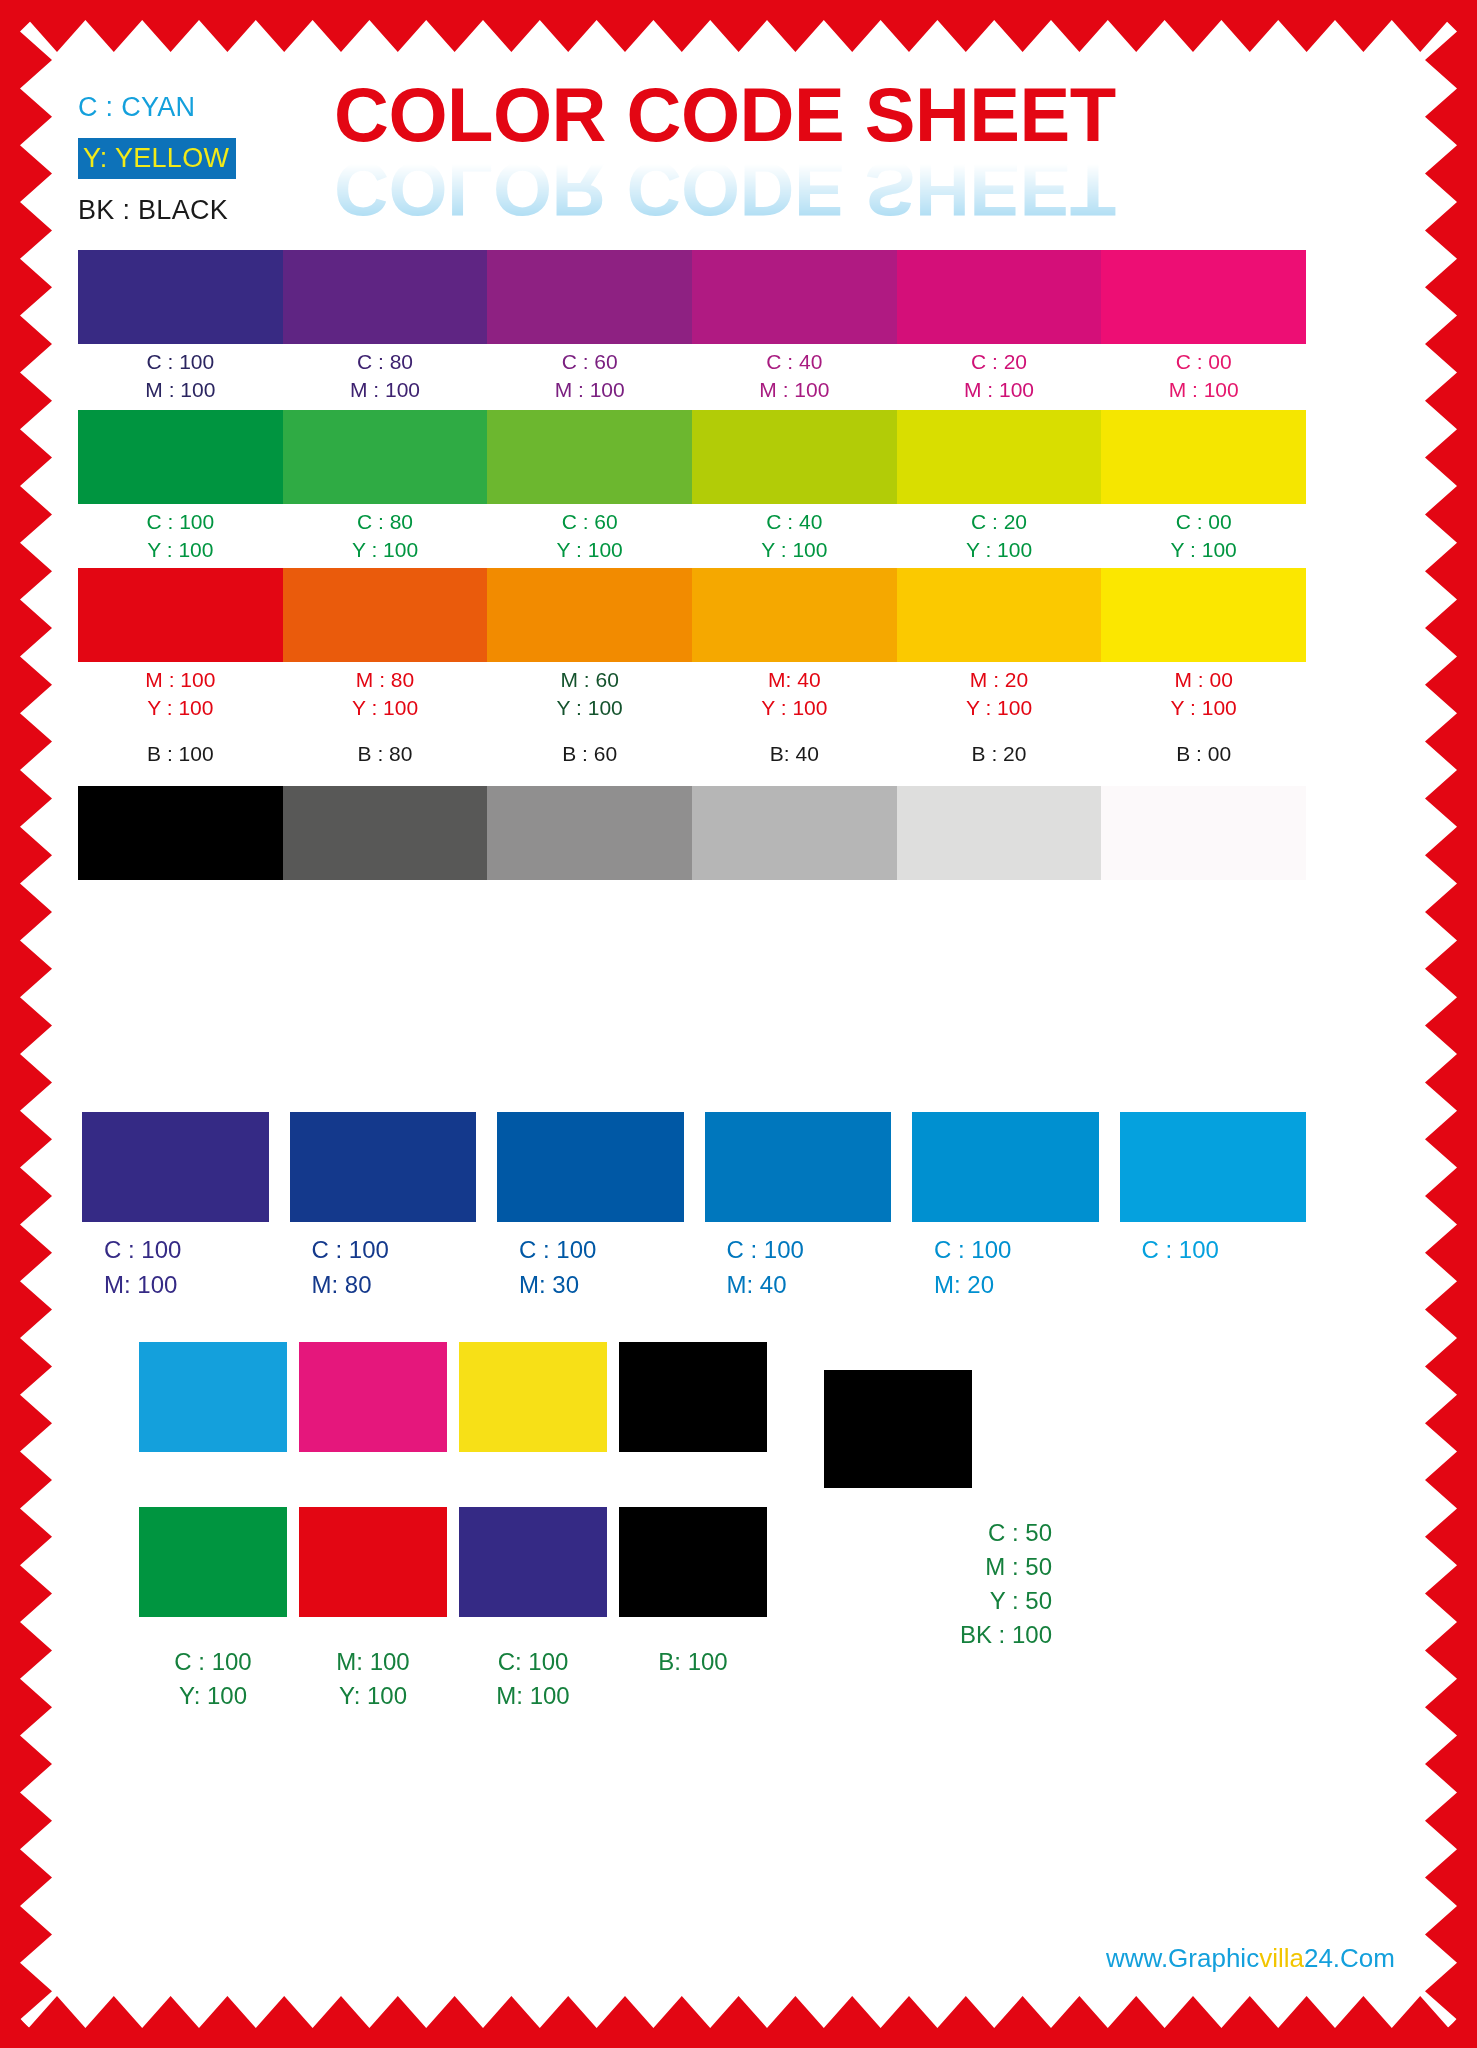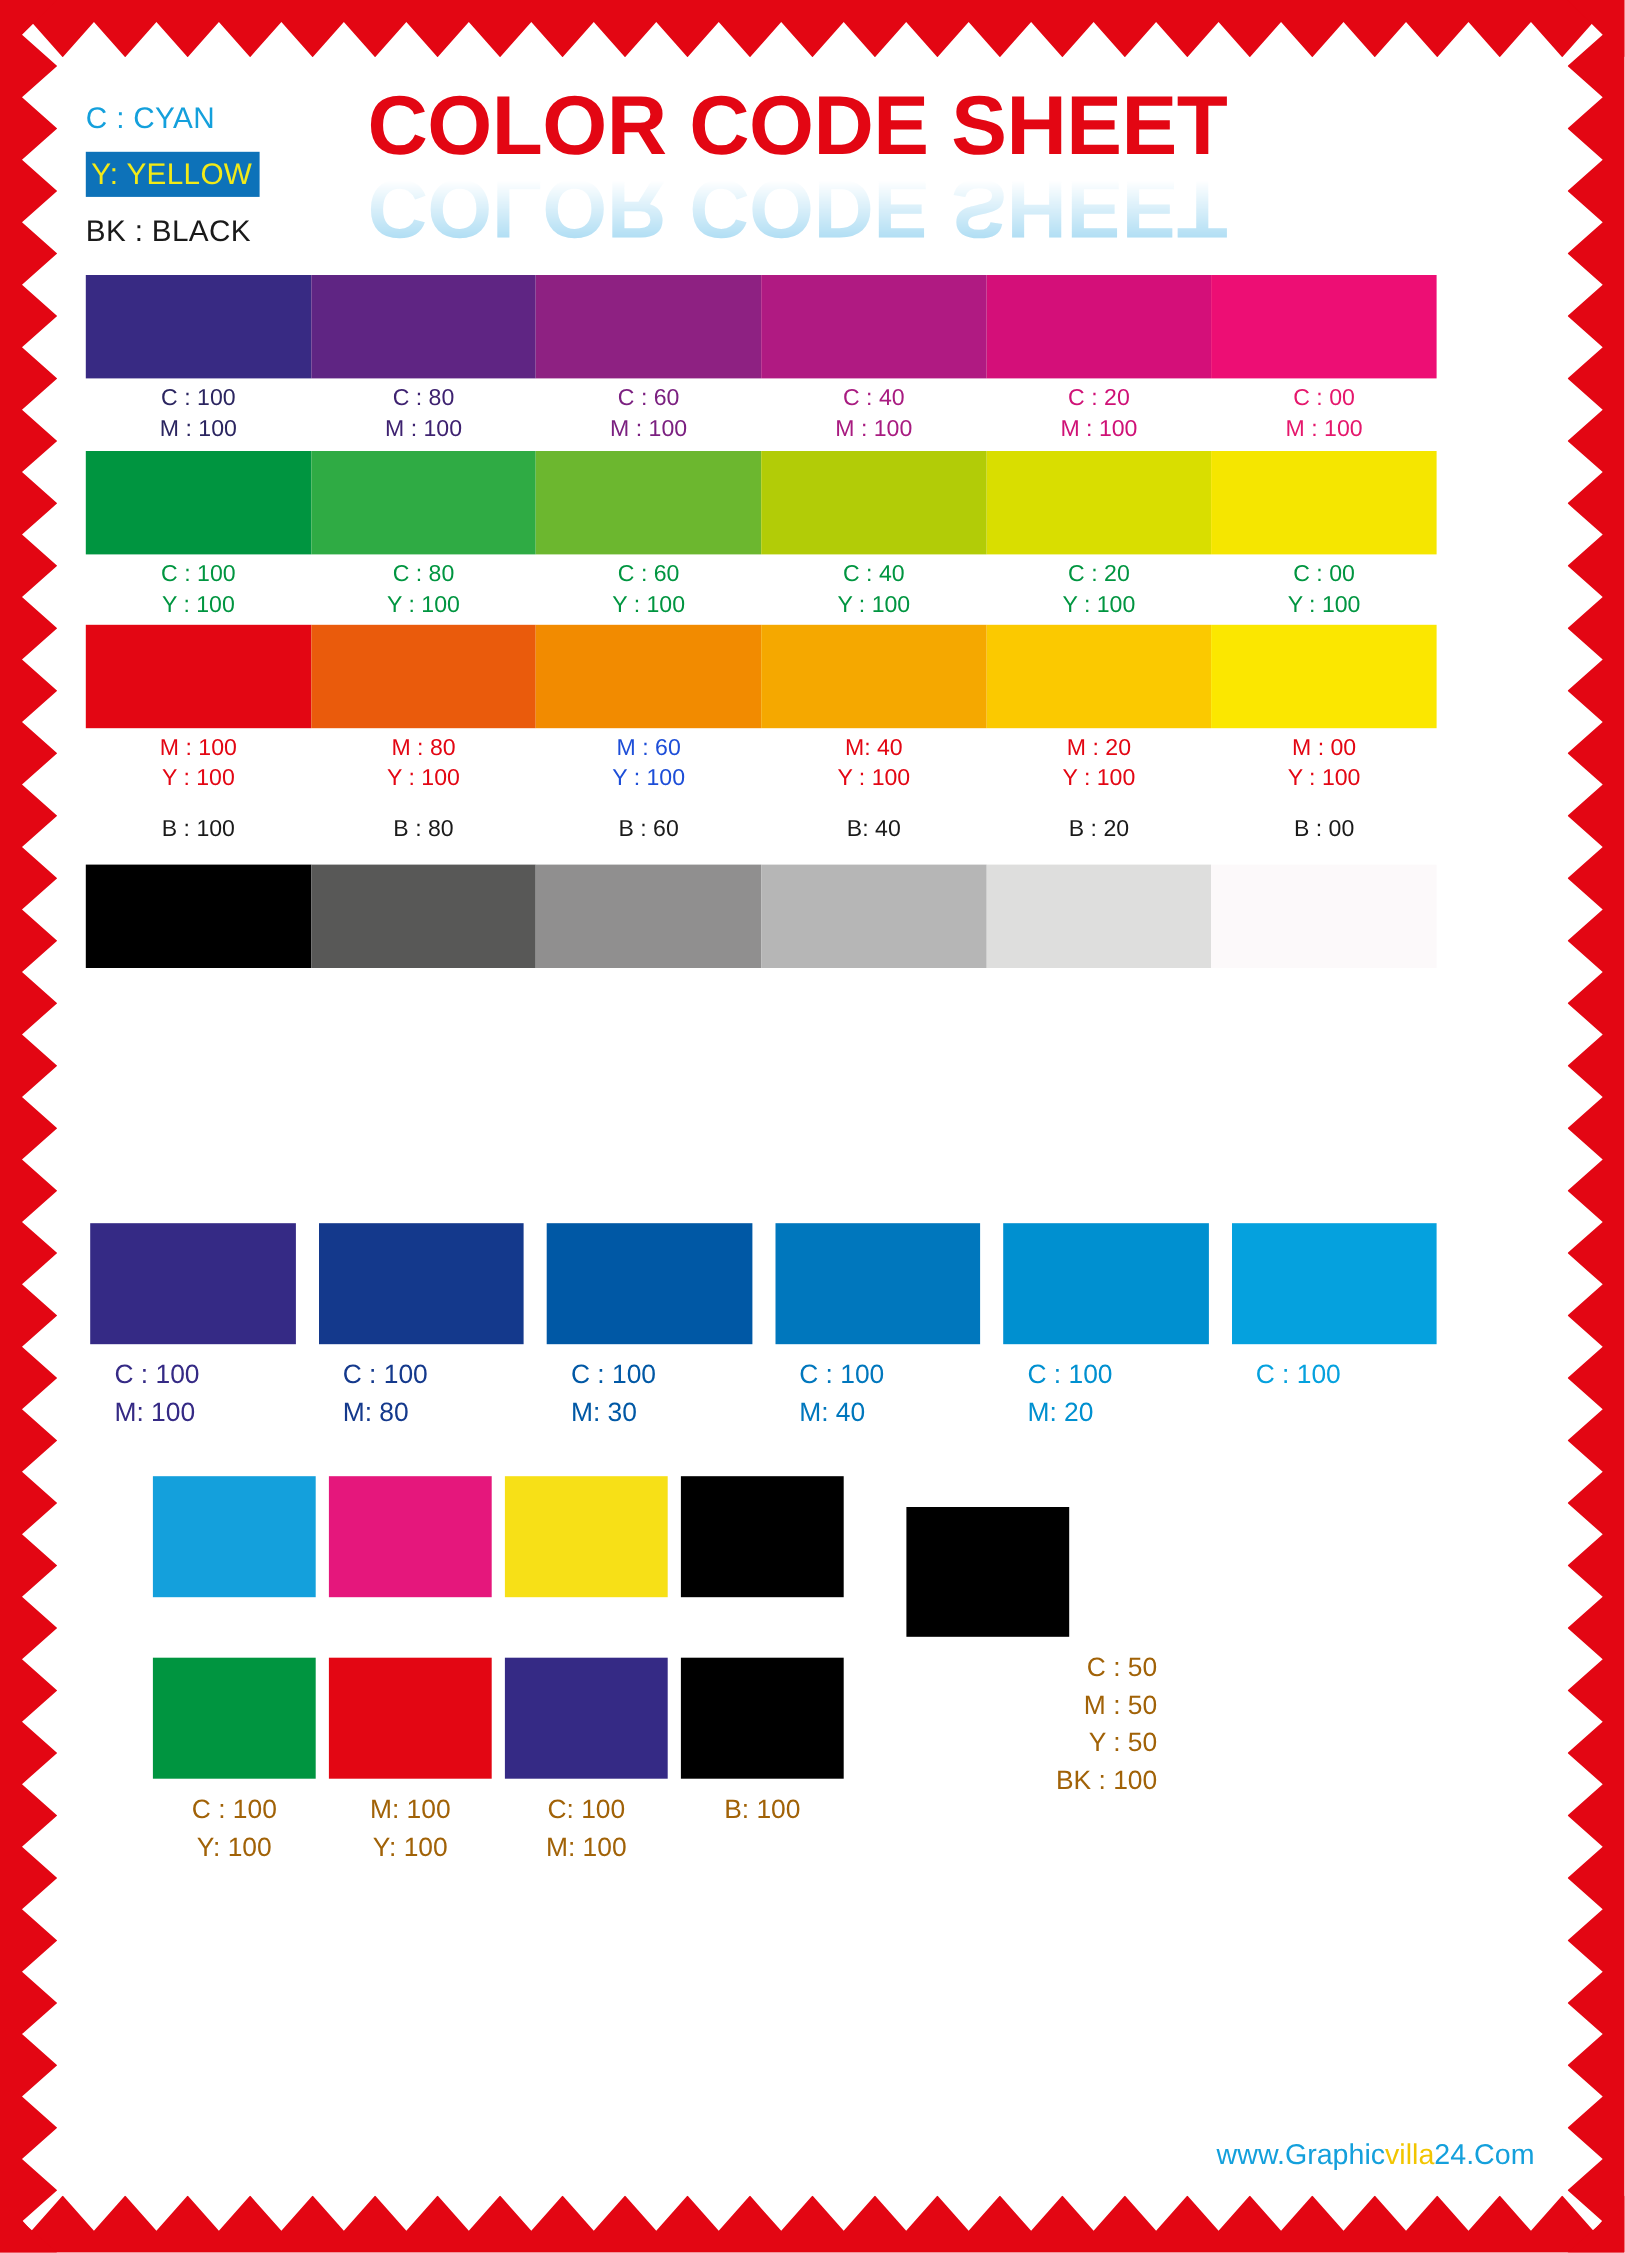--- a/index.html
+++ b/index.html
@@ -62,21 +62,21 @@
     flex:1 1 0;text-align:center;
     font-size:21px;line-height:28px;white-space:nowrap;
   }
 
   
   #blue-row{position:absolute;left:30px;top:1060px;width:1224px;display:flex;gap:21px;}
   #blue-row .bx{flex:1 1 0;height:110px;}
   #blue-lab{position:absolute;left:30px;top:1180px;width:1224px;display:flex;gap:21px;}
   #blue-lab .lb{flex:1 1 0;font-size:24px;line-height:35px;white-space:nowrap;padding-left:22px;}
   .bbox{position:absolute;}
-  .blab{position:absolute;font-size:24px;line-height:34px;color:#a16207;white-space:nowrap;text-align:center;}
+  .blab{position:absolute;font-size:24px;line-height:34px;color:#15803d;white-space:nowrap;text-align:center;margin-top:16px;}
   .blab.r{text-align:right;}
 
   
   #footer{
     position:absolute;right:30px;bottom:22px;
     font-size:26px;white-space:nowrap;font-weight:400;
   }
   #footer .w{color:#14a0dc;}
   #footer .g{color:#14a0dc;}
   #footer .v{color:#f2c500;}
@@ -192,21 +192,21 @@
         </div>
         <div class="labelrow" style="top: 614px;">
           <div class="lab" style="color: rgb(227, 6, 19);">
             <div>M : 100</div>
             <div>Y : 100</div>
           </div>
           <div class="lab" style="color: rgb(227, 6, 19);">
             <div>M : 80</div>
             <div>Y : 100</div>
           </div>
-          <div class="lab" style="color: #1d4ed8;">
+          <div class="lab" style="color: #14532d;">
             <div>M : 60</div>
             <div>Y : 100</div>
           </div>
           <div class="lab" style="color: rgb(227, 6, 19);">
             <div>M: 40</div>
             <div>Y : 100</div>
           </div>
           <div class="lab" style="color: rgb(227, 6, 19);">
             <div>M : 20</div>
             <div>Y : 100</div>

